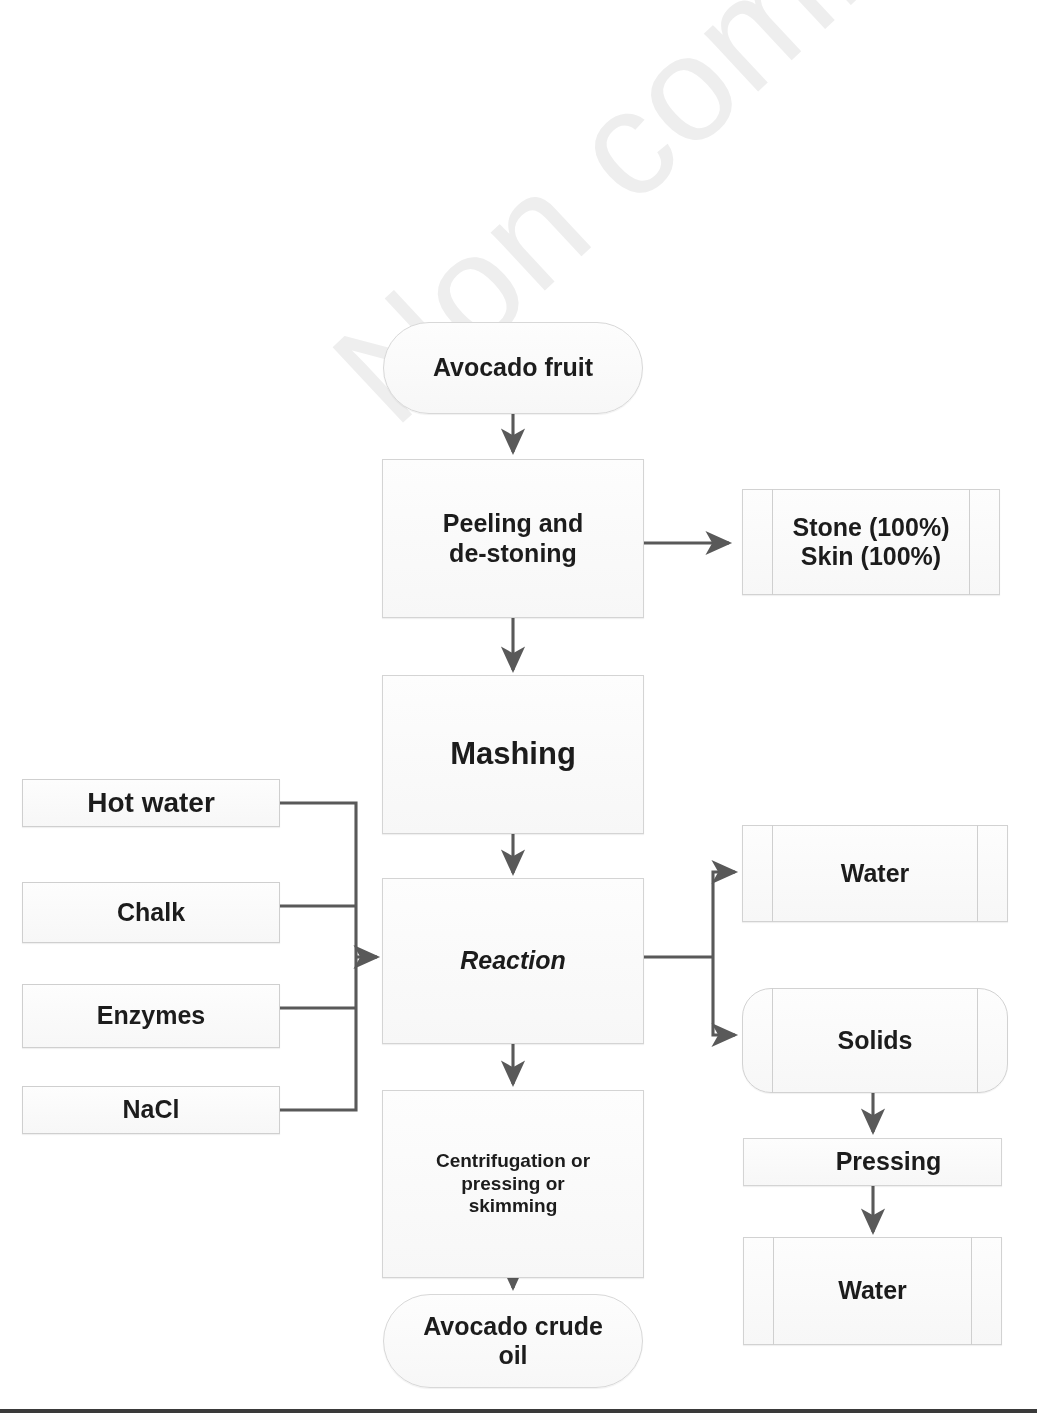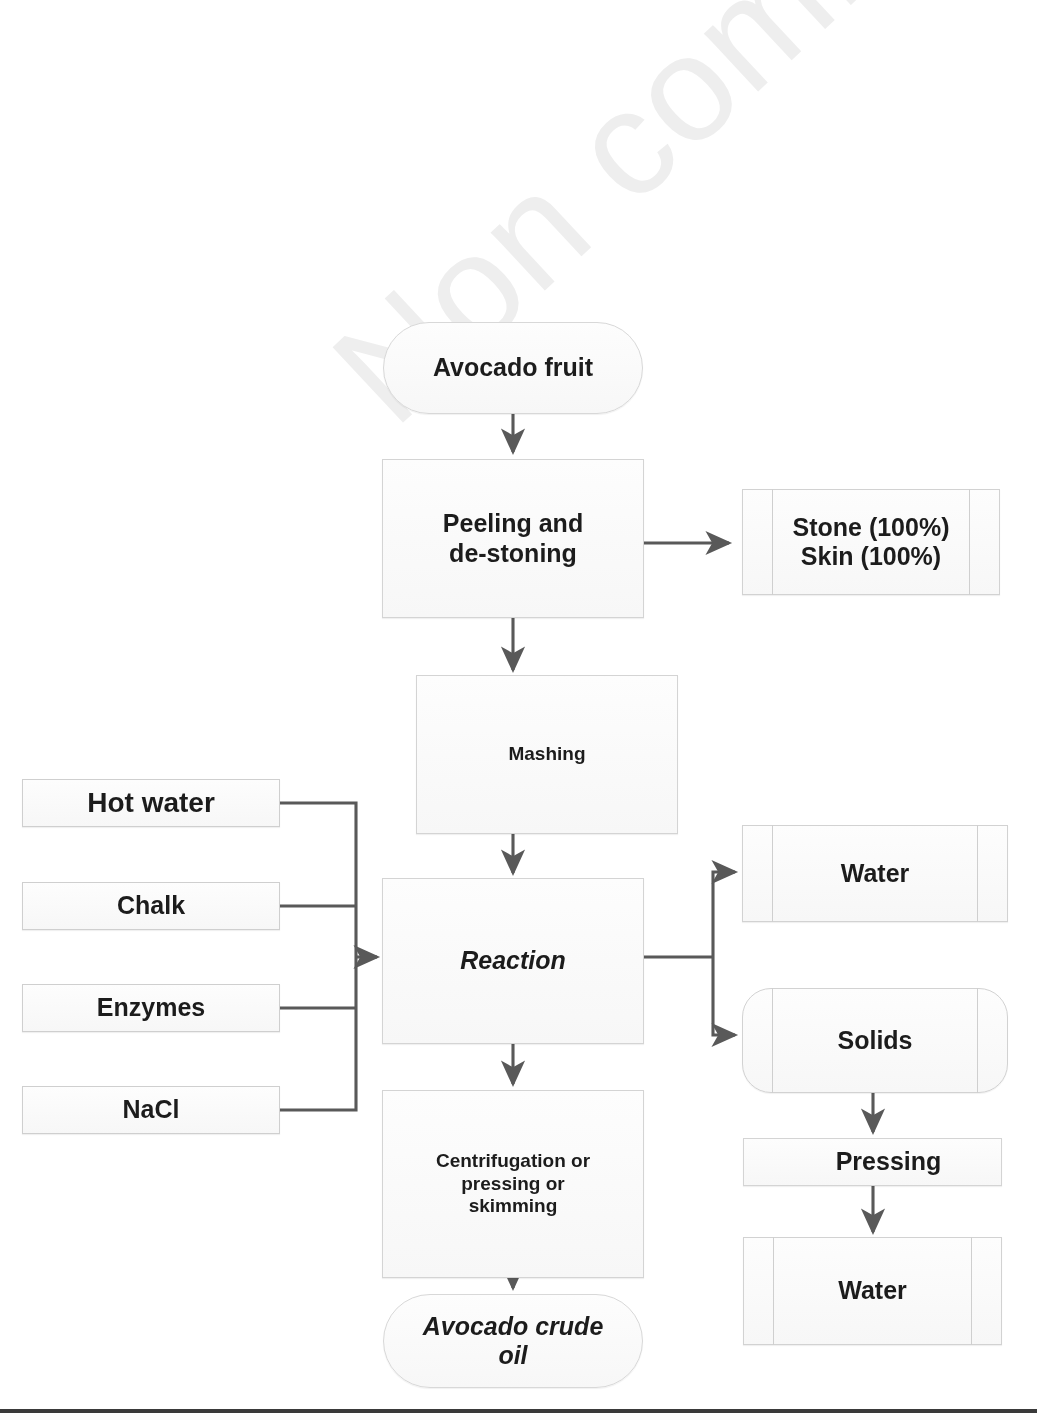--- a/index.html
+++ b/index.html
@@ -156,35 +156,35 @@
 
   <div class="node proc" style="left:382px; top:459px; width:262px; height:159px; font-size:25px;">
     <span class="lbl">Peeling and
 de-stoning</span>
   </div>
 
   <div class="node term" style="left:383px; top:322px; width:260px; height:92px; font-size:25px;">
     <span class="lbl">Avocado fruit</span>
   </div>
 
-  <div class="node proc" style="left:382px; top:675px; width:262px; height:159px; font-size:19px;margin-left:34px;">
+  <div class="node proc" style="left:382px; top:675px; width:262px; height:159px; font-size:31px;">
     <span class="lbl">Mashing</span>
   </div>
 
   <div class="node proc" style="left:382px; top:878px; width:262px; height:166px; font-size:25px;font-style:italic;">
     <span class="lbl">Reaction</span>
   </div>
 
   <div class="node proc" style="left:382px; top:1090px; width:262px; height:188px; font-size:19px;">
     <span class="lbl">Centrifugation or
 pressing or
 skimming</span>
   </div>
 
-  <div class="node term" style="left:383px; top:1294px; width:260px; height:94px; font-size:25px;font-style:italic;">
+  <div class="node term" style="left:383px; top:1294px; width:260px; height:94px; font-size:25px;">
     <span class="lbl">Avocado crude
 oil</span>
   </div>
 
   <div class="node predef" style="left:742px; top:489px; width:258px; height:106px; font-size:25px;">
     <span class="lbl">Stone (100%)
 Skin (100%)</span>
   </div>
 
   <div class="node predef" style="left:742px; top:825px; width:266px; height:97px; font-size:25px;">
@@ -200,25 +200,25 @@
   </div>
 
   <div class="node predef" style="left:743px; top:1237px; width:259px; height:108px; font-size:25px;">
     <span class="lbl">Water</span>
   </div>
 
   <div class="node input-box" style="left:22px; top:779px; width:258px; height:48px; font-size:28px;">
     <span class="lbl">Hot water</span>
   </div>
 
-  <div class="node input-box" style="left:22px; top:882px; width:258px; height:48px; font-size:25px;align-items:center;">
+  <div class="node input-box" style="left:22px; top:882px; width:258px; height:61px; font-size:25px;align-items:center;">
     <span class="lbl">Chalk</span>
   </div>
 
-  <div class="node input-box" style="left:22px; top:984px; width:258px; height:48px; font-size:25px;">
+  <div class="node input-box" style="left:22px; top:984px; width:258px; height:64px; font-size:25px;">
     <span class="lbl">Enzymes</span>
   </div>
 
   <div class="node input-box" style="left:22px; top:1086px; width:258px; height:48px; font-size:25px;">
     <span class="lbl">NaCl</span>
   </div>
 
   <div id="bottom-rule"></div>
 
 </div>

